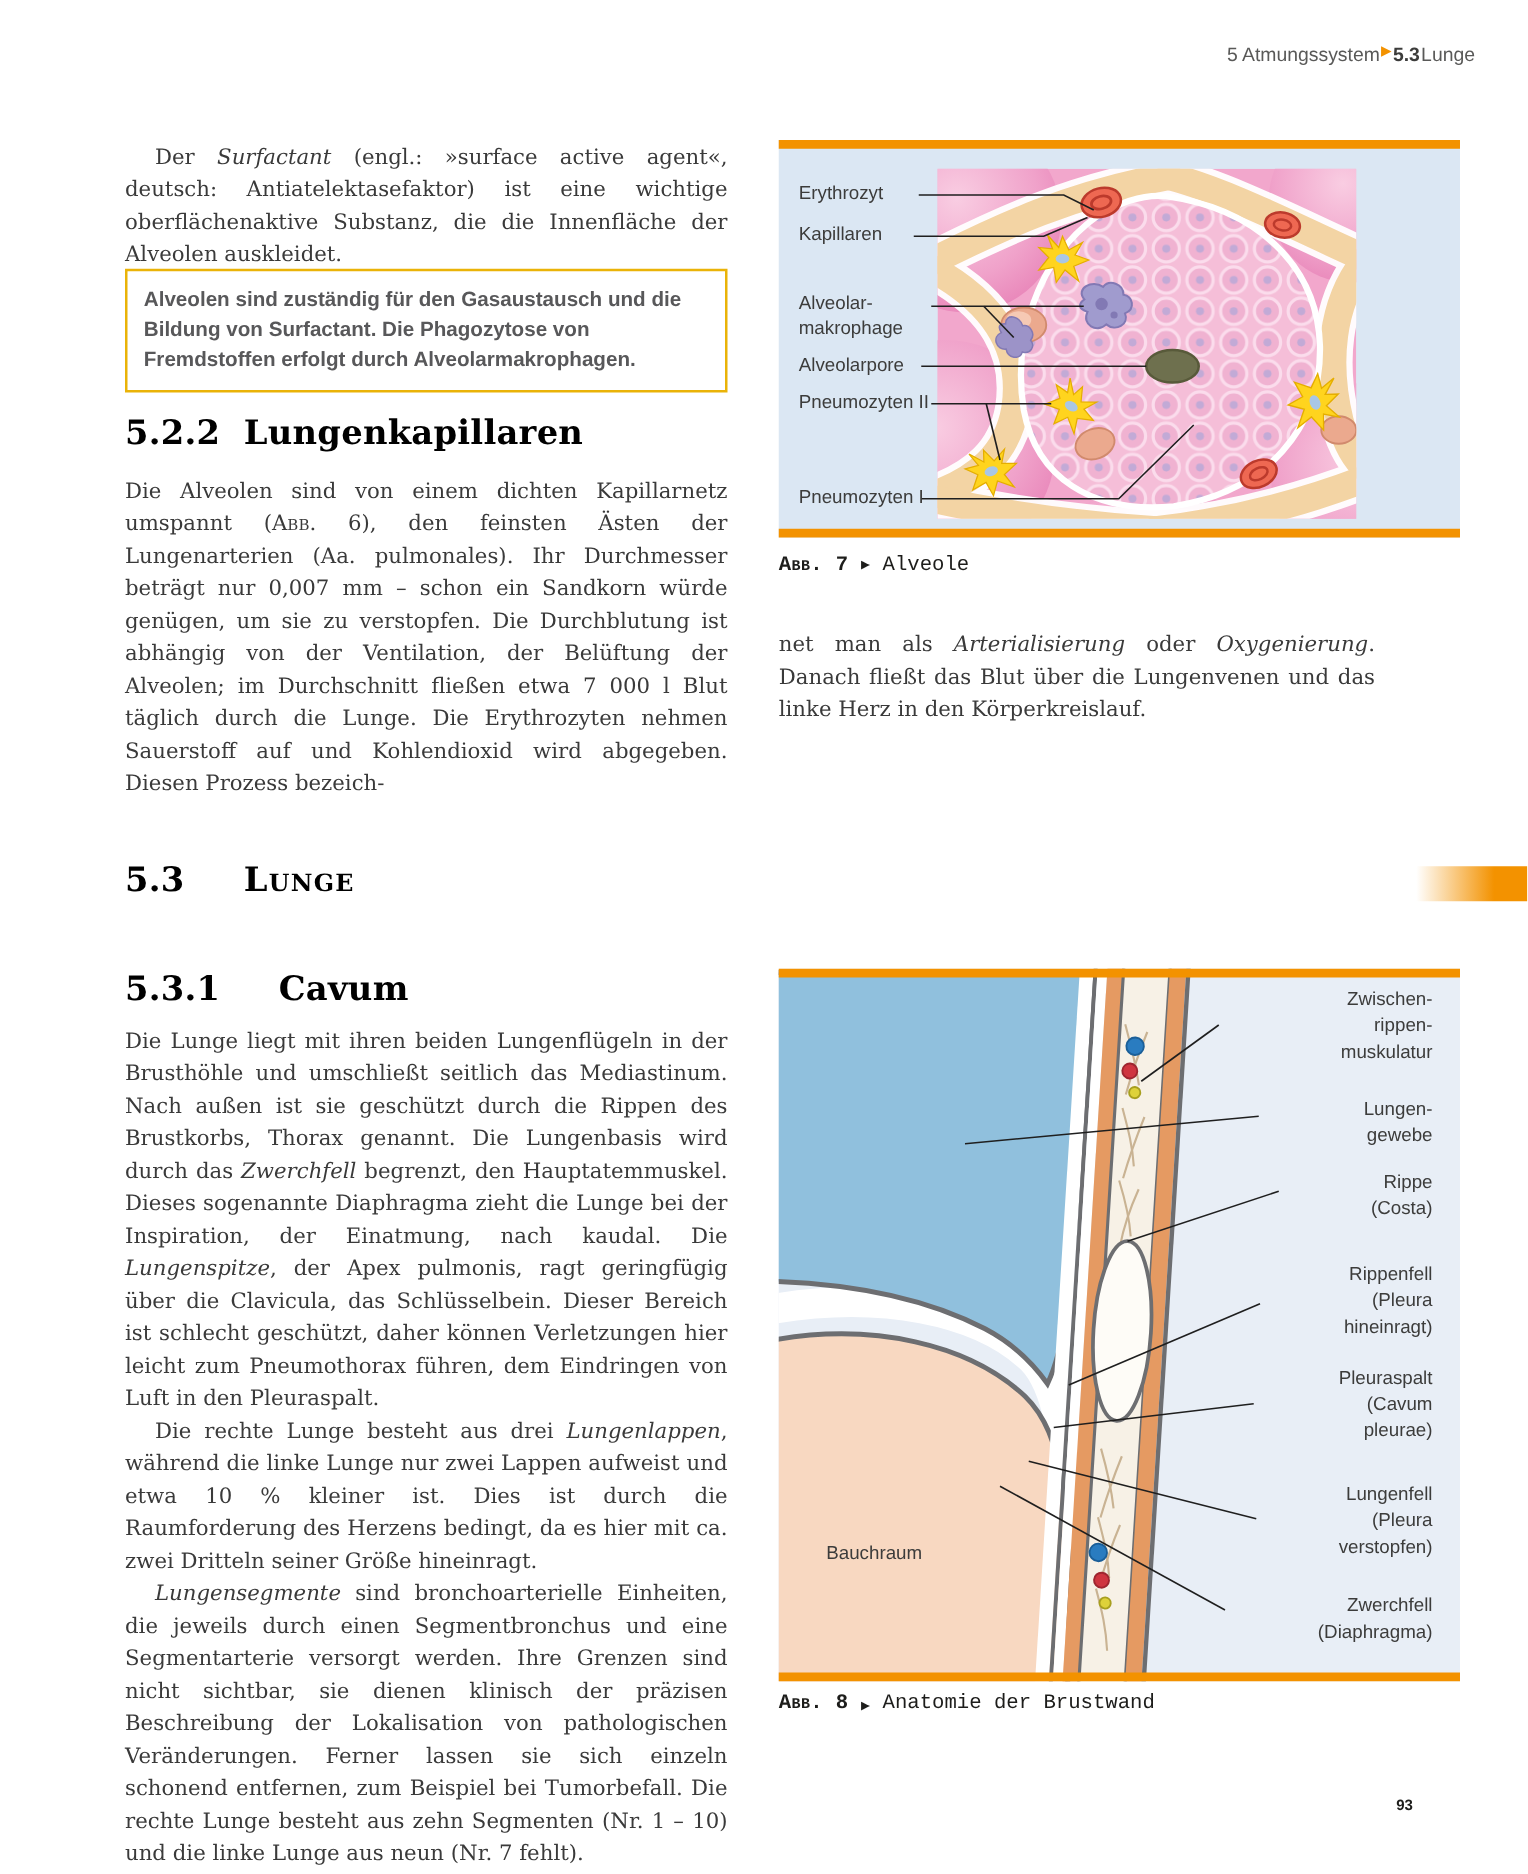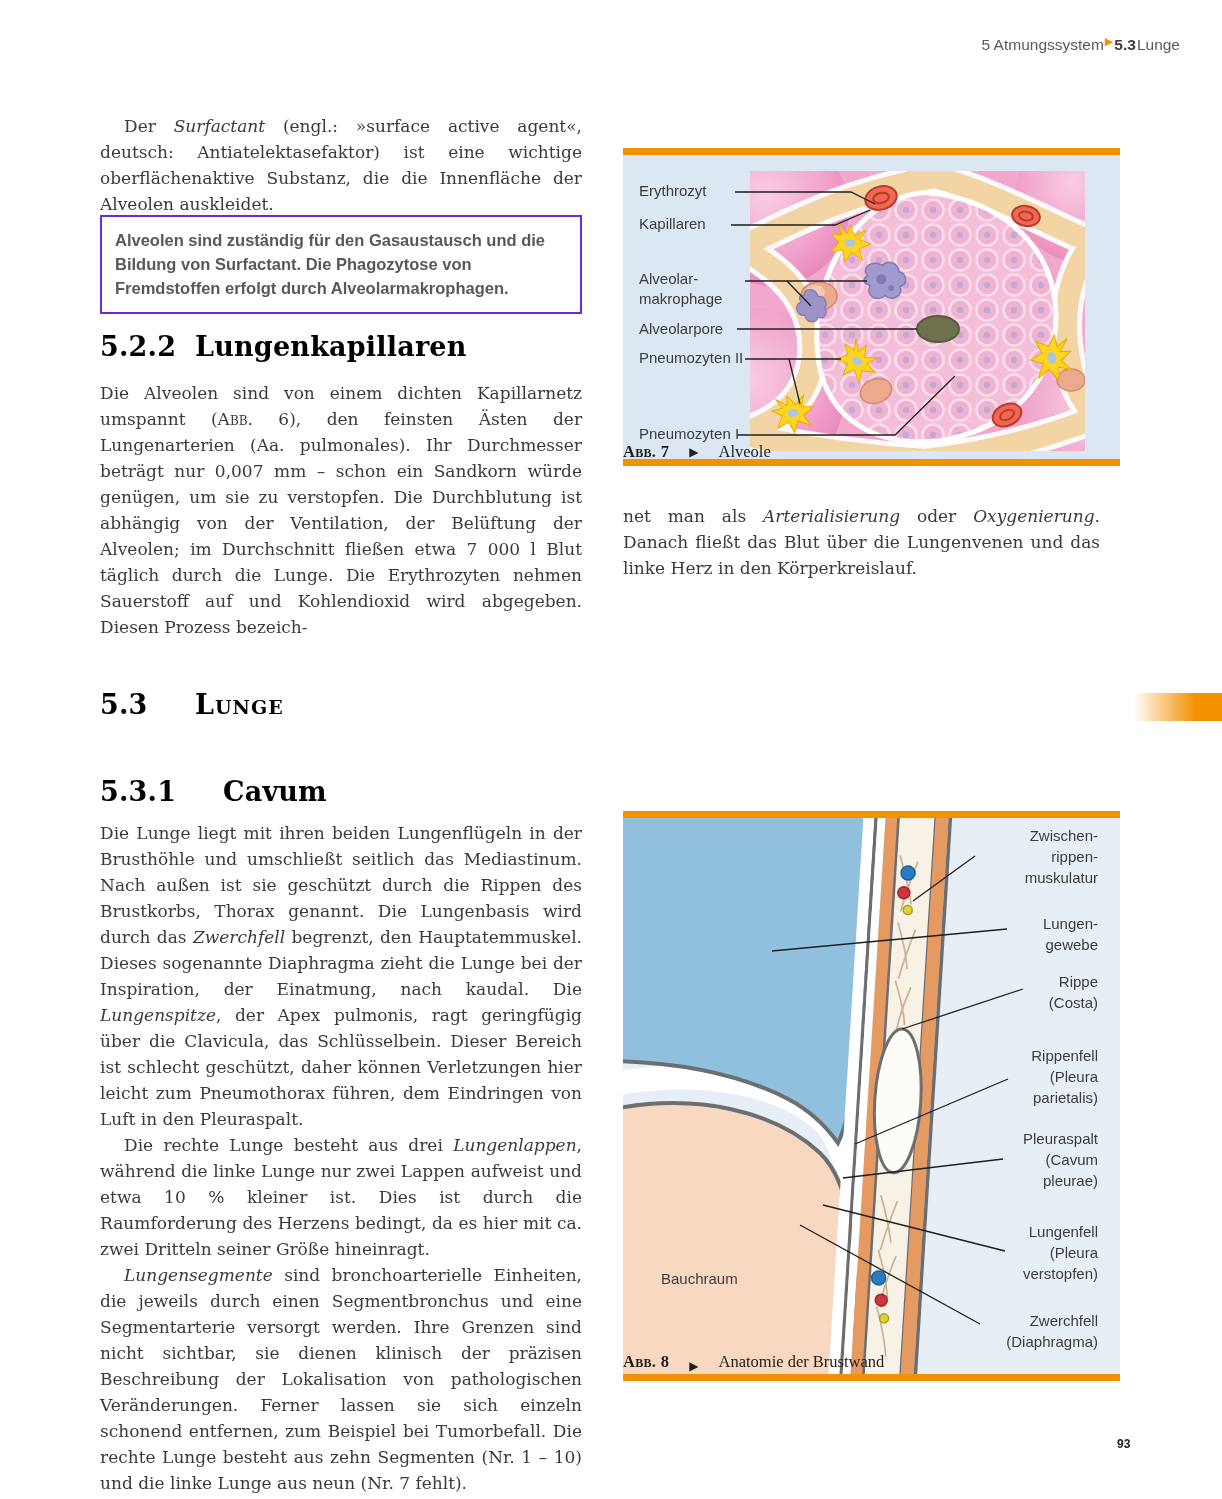--- a/index.html
+++ b/index.html
@@ -11,38 +11,38 @@
   .runhead .arrow{color:#F39200;font-size:11px;line-height:1;}
   .runhead .num{font-weight:bold;color:#3c3c3b;}
   
   .col-left{position:absolute;left:100px;width:482px;}
   .bodytext{font-size:17px;line-height:26px;text-align:justify;}
   .bodytext p{margin:0;}
   .bodytext p.indent{text-indent:24px;}
   .sc{font-variant:small-caps;}
   
   .infobox{position:absolute;left:100px;top:215px;width:482px;box-sizing:border-box;
-           border:2px solid #6d28d9;background:#ffffff;padding:11px 13px 12px 13px;
+           border:2px solid #eab308;background:#ffffff;padding:11px 13px 12px 13px;
            font-family:"Liberation Sans",sans-serif;font-weight:bold;font-size:16.5px;
            line-height:24px;color:#58585a;}
   
   .h2{position:absolute;left:100px;display:flex;font-weight:bold;font-size:27px;
       color:#000000;letter-spacing:0.2px;}
   .h2 .hnum{width:95px;flex:0 0 95px;}
   .h2 .smallcaps-title{font-variant:small-caps;letter-spacing:1px;}
   
-  .figpanel{position:absolute;left:623px;width:497px;margin-top:36px;}
+  .figpanel{position:absolute;left:623px;width:545px;}
   .figpanel .bar{position:absolute;left:0;right:0;height:7px;background:#F39200;}
   .figpanel .bar.top{top:0;} .figpanel .bar.bottom{bottom:0;}
   .figpanel svg{position:absolute;left:0;top:0;}
   .figlabel{position:absolute;font-family:"Liberation Sans",sans-serif;font-size:15px;
             line-height:20px;color:#3c3c3b;white-space:pre-line;}
   .figlabel.r{text-align:right;line-height:21px;}
-  .caption{position:absolute;left:623px;font-family:Liberation Serif, serif;
-           font-size:16.5px;color:#1d1d1b;display:flex;align-items:center;gap:20px;}
+  .caption{position:absolute;left:623px;font-family:Liberation Mono, monospace;
+           font-size:16.5px;color:#1d1d1b;display:flex;align-items:center;gap:10px;}
   .caption .capnum{font-weight:bold;font-variant:small-caps;letter-spacing:0.3px;}
   .caption .caparrow{font-size:12px;line-height:1;color:#1d1d1b;}
   
   .col-right{position:absolute;left:623px;top:503px;width:477px;}
   
   .gradbar{position:absolute;left:1133px;top:693px;width:89px;height:28px;
            background:linear-gradient(to right, rgba(243,146,0,0) 0%, #F39200 70%);}
   
   .pagenum{position:absolute;left:1117px;top:1437px;font-family:"Liberation Sans",sans-serif;
            font-weight:bold;font-size:12px;color:#1d1d1b;}
@@ -281,21 +281,21 @@
     </svg>
     <div class="figlabel r" style="right:22px;top:14px;">Zwischen-
 rippen-
 muskulatur</div>
     <div class="figlabel r" style="right:22px;top:102px;">Lungen-
 gewebe</div>
     <div class="figlabel r" style="right:22px;top:160px;">Rippe
 (Costa)</div>
     <div class="figlabel r" style="right:22px;top:234px;">Rippenfell
 (Pleura
-parietalis)</div>
+hineinragt)</div>
     <div class="figlabel r" style="right:22px;top:317px;">Pleuraspalt
 (Cavum
 pleurae)</div>
     <div class="figlabel r" style="right:22px;top:410px;">Lungenfell
 (Pleura
 verstopfen)</div>
     <div class="figlabel r" style="right:22px;top:499px;">Zwerchfell
 (Diaphragma)</div>
     <div class="figlabel" style="left:38px;top:458px;">Bauchraum</div>
     <div class="bar top"></div>

